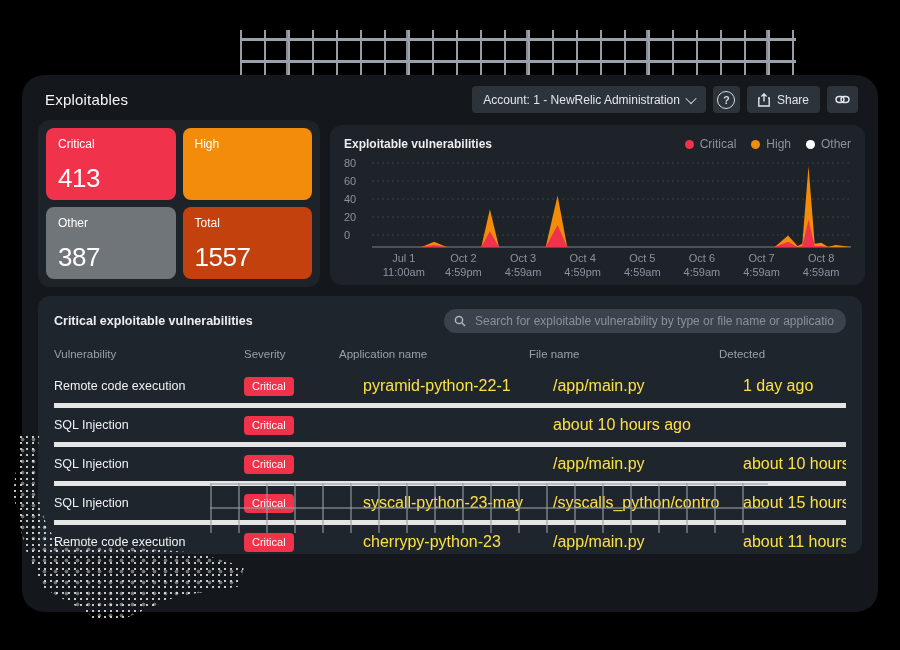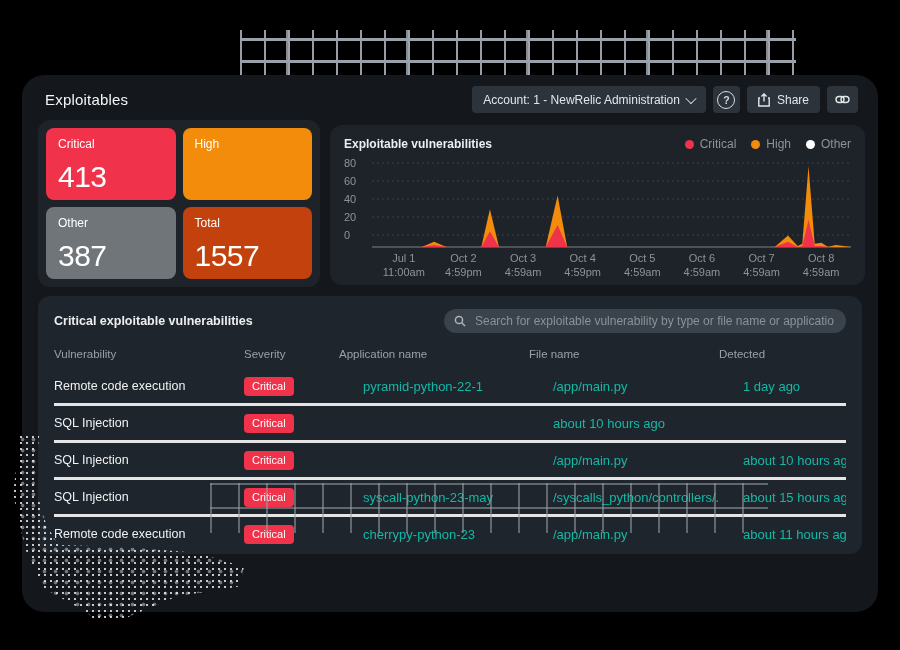--- a/index.html
+++ b/index.html
@@ -41,21 +41,21 @@
     transform:rotate(45deg) translate(-1px,-1px);display:inline-block;}
   .help-circle{width:16px;height:16px;border:1.5px solid #d7dadd;border-radius:50%;display:flex;
     align-items:center;justify-content:center;font-size:10.5px;font-weight:700;color:#d7dadd;}
   .icon-svg{display:block}
 
   
   .cards-panel{position:absolute;left:16px;top:45px;width:282px;height:167px;background:#1d2329;border-radius:12px;
     padding:8px;box-sizing:border-box;display:grid;grid-template-columns:1fr 1fr;grid-template-rows:1fr 1fr;gap:7px;}
   .stat-card{border-radius:8px;padding:9px 12px;box-sizing:border-box;display:flex;flex-direction:column;justify-content:space-between;}
   .stat-label{font-size:12px;color:#ffffff;}
-  .stat-value{font-size:30px;font-weight:300;color:#ffffff;line-height:.95;letter-spacing:-.5px;}
+  .stat-value{font-size:26px;font-weight:300;color:#ffffff;line-height:.95;letter-spacing:-.5px;}
 
   
   .chart-panel{position:absolute;left:308px;top:50px;width:535px;height:160px;background:#1d2329;border-radius:12px;
     padding:12px 14px;box-sizing:border-box;}
   .chart-head{display:flex;justify-content:space-between;}
   .chart-title{font-size:12px;font-weight:700;color:#eceef0;}
   .legend{display:flex;gap:15px;align-items:center;}
   .legend-item{display:flex;gap:6px;align-items:center;font-size:12px;color:#8d939a;}
   .legend-dot{width:9px;height:9px;border-radius:50%;}
   .plot-svg{display:block;margin-top:6px;}
@@ -68,24 +68,24 @@
   .table-head{display:flex;justify-content:space-between;align-items:center;}
   .table-title{font-size:12.5px;font-weight:700;color:#eceef0;}
   .search-box{display:flex;align-items:center;gap:7px;background:#3a424b;border-radius:12px;height:24px;width:402px;
     padding:0 10px;box-sizing:border-box;}
   .search-box input{flex:1;background:transparent;border:none;outline:none;color:#d6dade;font-size:12px;font-family:inherit;}
   .search-box input::placeholder{color:#8b9198;}
   .grid-row{display:grid;grid-template-columns:190px 95px 190px 190px 1fr;align-items:center;}
   .col-head{font-size:11.5px;color:#9aa0a6;height:30px;display:flex;align-items:center;margin-top:6px;}
   .col-head.grid-row{display:grid;}
   .col-head span{display:flex;align-items:center;}
-  .data-row{height:34px;border-top:3px solid #e5e5e5;}
+  .data-row{height:34px;border-top:5px solid #e5e5e5;}
   .data-row:first-child{border-top:none;}
   .cell-vuln{font-size:12.5px;color:#f0f2f4;}
-  .cell-dim{font-size:13px;color:#14b8a6;white-space:nowrap;overflow:hidden;padding-left:24px;}
+  .cell-dim{font-size:16px;color:#fde047;white-space:nowrap;overflow:hidden;padding-left:24px;}
   .badge{display:inline-block;background:var(--badge-red,#f0334a);color:#fff;font-size:11px;border-radius:4px;
     padding:3px 8px;line-height:1.1;}
 </style>
 </head>
 <body>
 
 <div id="stage">
 
   <div class="fence-top">
     <div class="rail r1"></div>

